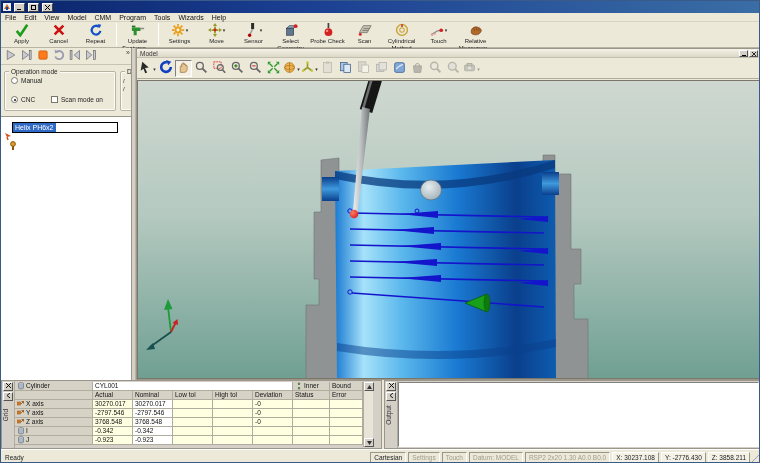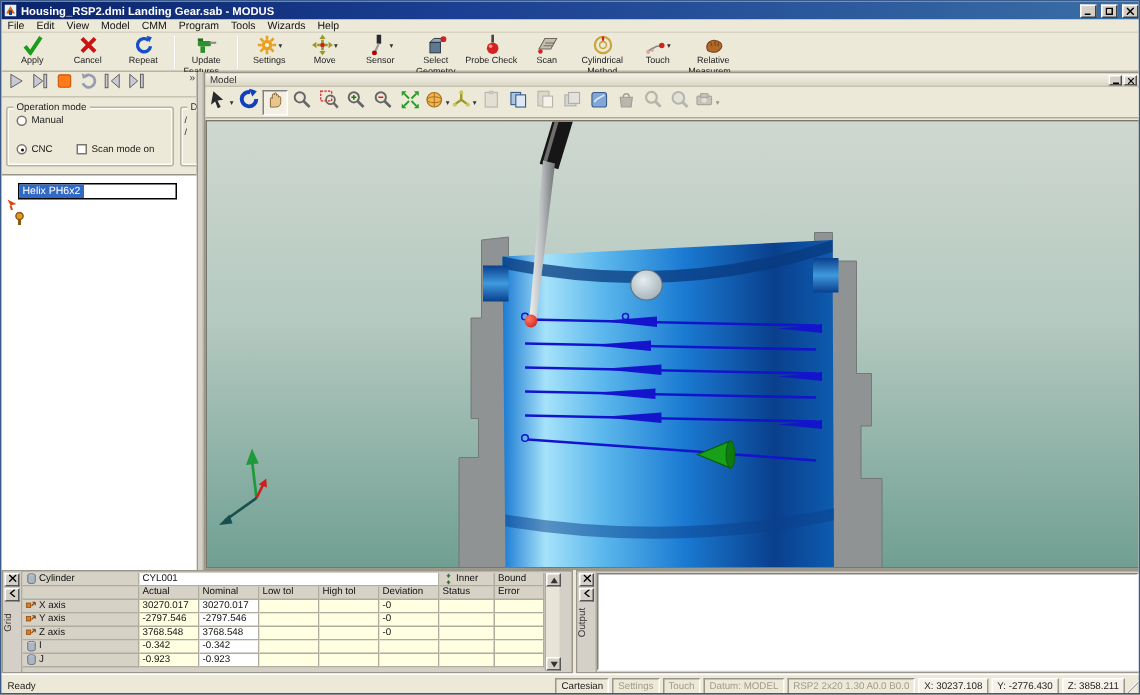--- a/index.html
+++ b/index.html
@@ -106,21 +106,20 @@
 <body>
 
 <div class="app">
 
   <div class="abs titlebar">
     <svg width="8" height="8" viewBox="0 0 8 8">
         <rect x="0" y="0" width="8" height="8" fill="#e8f0ff"></rect>
         <path d="M1 6L4 1l3 5z" fill="#d06a10"></path>
         <rect x="3" y="4" width="2" height="3" fill="#1a3f9a"></rect>
       </svg>
-    <span class="title">Housing_RSP2.dmi   Landing Gear.sab - MODUS</span>
     <span class="winbtn">
         <svg width="5" height="5" viewBox="0 0 5 5">
           <rect x="0" y="4" width="4" height="1" fill="#000"></rect>
         </svg>
       </span>
     <span class="winbtn">
         <svg width="5" height="5" viewBox="0 0 5 5">
           <rect x="0.5" y="0.5" width="4" height="4" fill="none" stroke="#000"></rect>
         </svg>
       </span>

